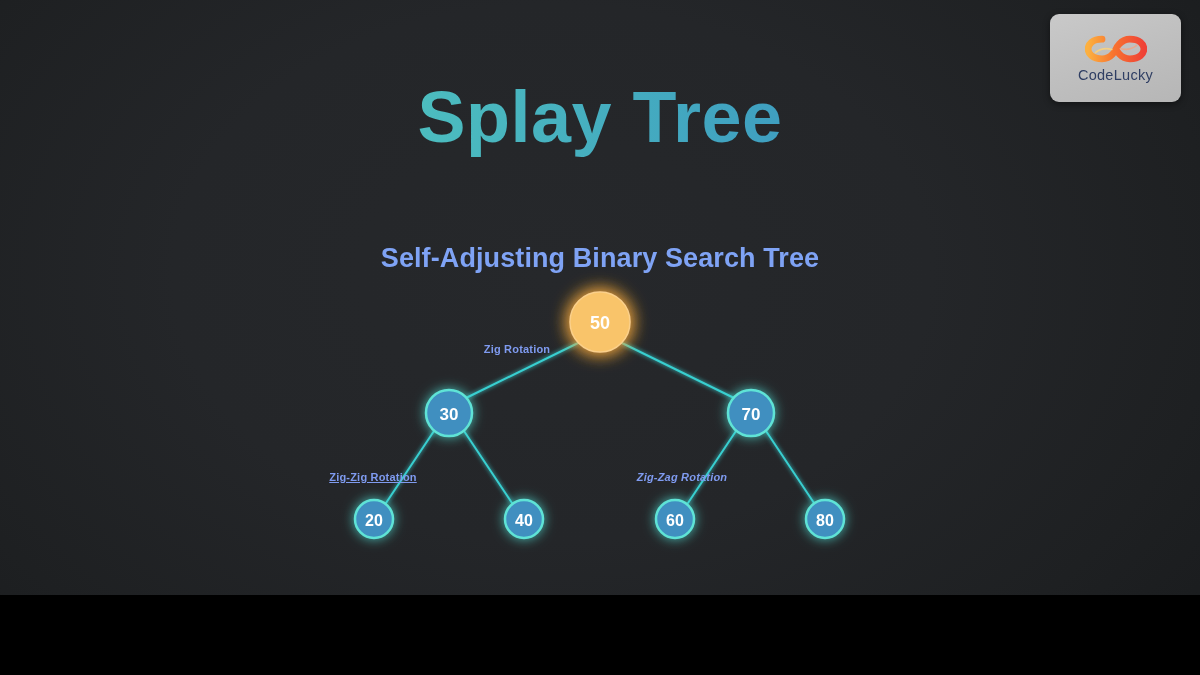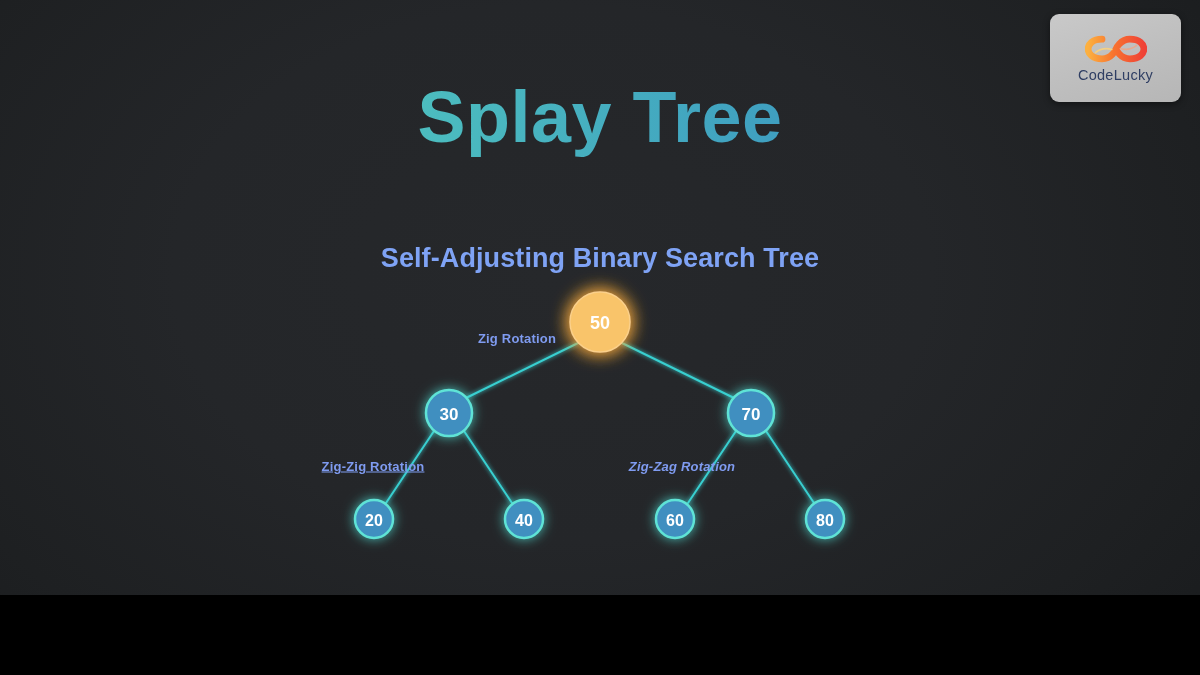--- a/index.html
+++ b/index.html
@@ -102,26 +102,27 @@
     font-weight: bold;
     text-anchor: middle;
     dominant-baseline: central;
   }
   .node-label-root { font-size: 18px; }
   .node-label-mid  { font-size: 17px; }
   .node-label-leaf { font-size: 16px; }
 
   .rotation-label {
     position: absolute;
-    font-size: 13px;
+    font-size: 11px;
     font-weight: bold;
     color: #7f9bf0;
     letter-spacing: 0.2px;
     white-space: nowrap;
     transform: translate(-50%, -50%);
+    margin-top: 11px;
   }
 </style>
 </head>
 <body>
 
 <div id="stage">
 
   <div id="logo-badge">
     <svg id="logo-mark" viewBox="0 0 120 58">
       <defs>

